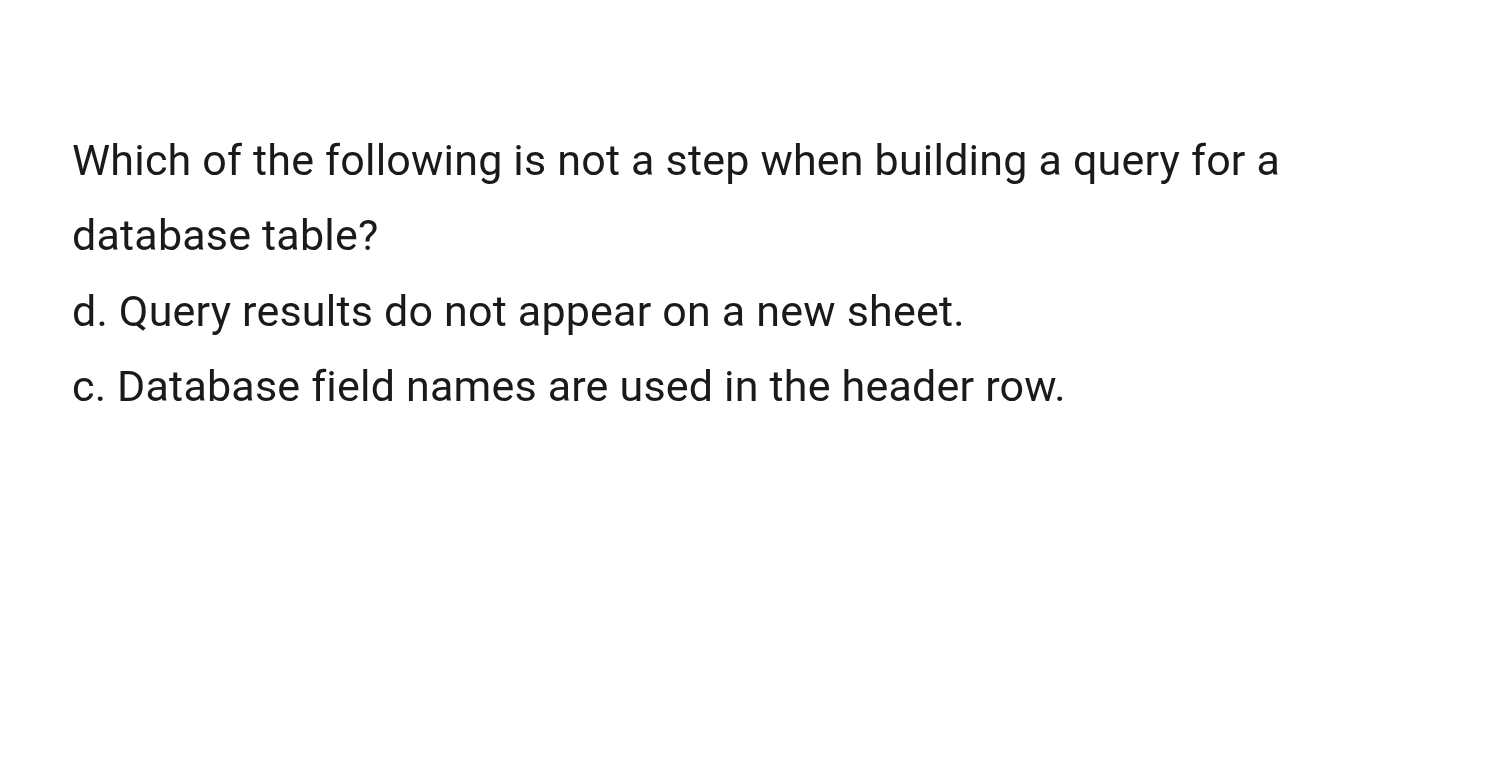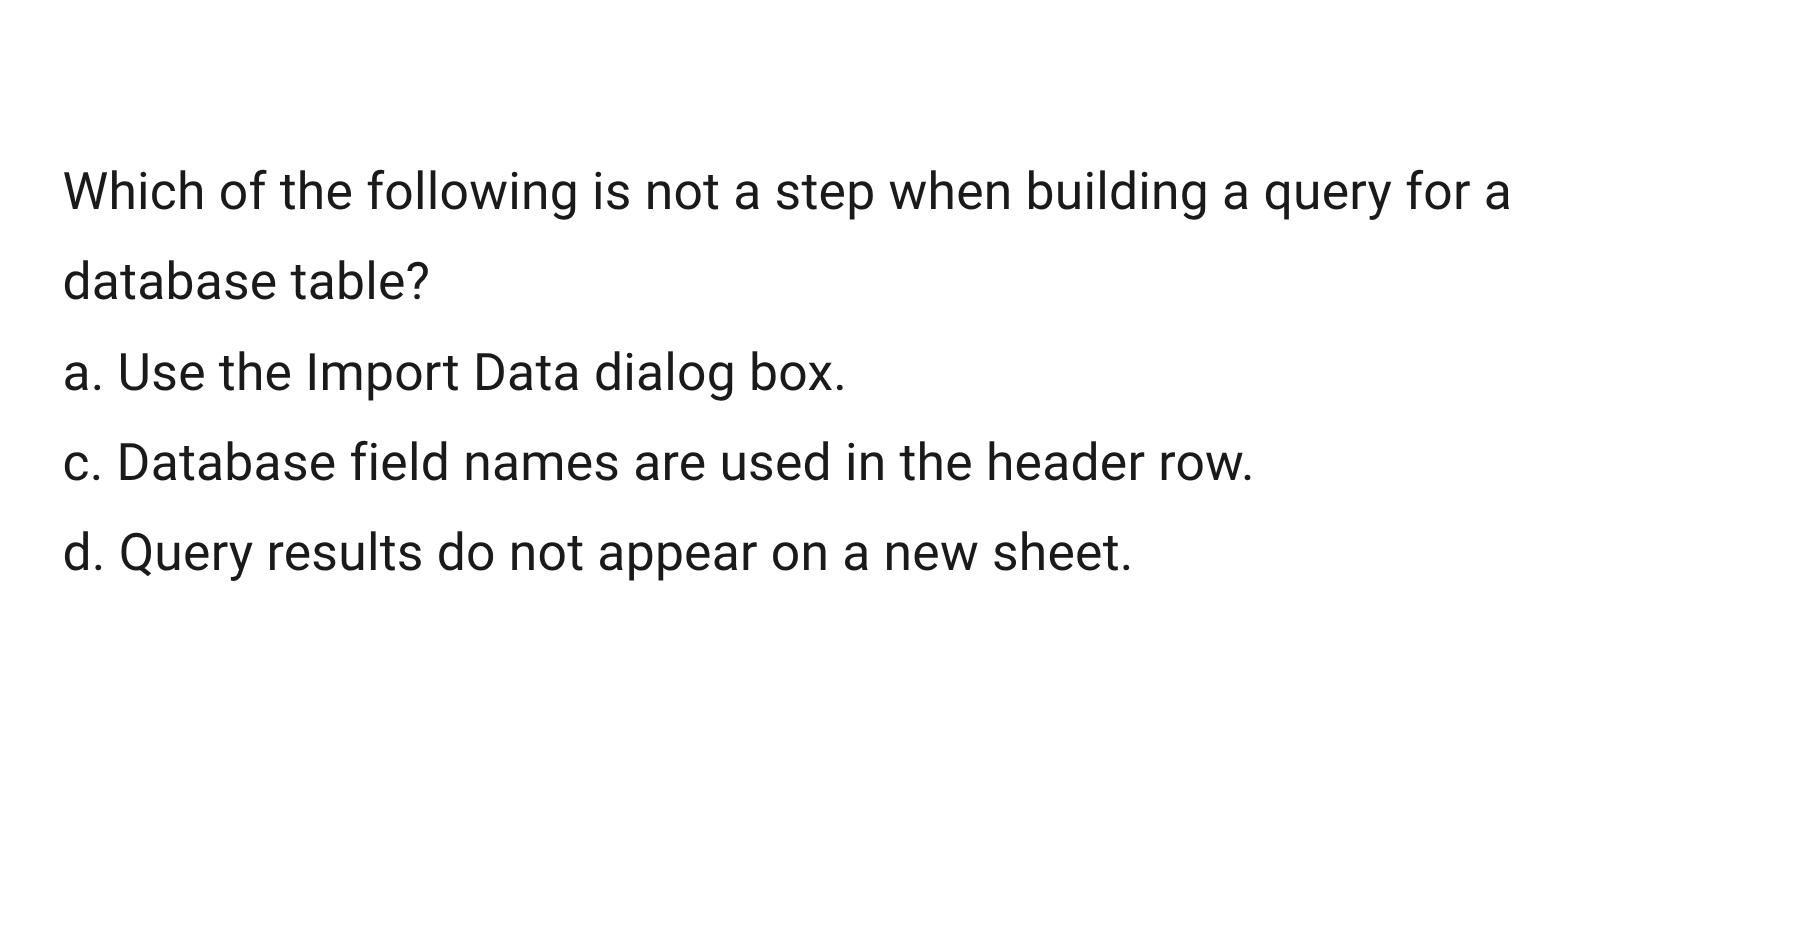--- a/index.html
+++ b/index.html
@@ -5,34 +5,33 @@
   html, body {
     margin: 0;
     padding: 0;
     width: 1500px;
     height: 776px;
     background: #ffffff;
     font-family: -apple-system, BlinkMacSystemFont, "Segoe UI", Roboto, Helvetica, Arial, sans-serif;
     color: #1a1a1a;
   }
   .content {
-    padding: 80px 76px 0 52px;
+    padding: 80px 76px 0 72px;
     font-size: 43px;
     line-height: 1.75;
     letter-spacing: 0.2px;
     font-weight: 400;
   }
   .question {
     margin-bottom: 0;
   }
   .option {
     margin: 0;
   }
 </style>
 </head>
 <body>
 
 <div class="content">
   <p class="question">Which of the following is not a step when building a query for a database table?</p>
-  <p class="option">a. Use the Import Data dialog box.</p>
+  <p class="option">d. Query results do not appear on a new sheet.</p>
   <p class="option">c. Database field names are used in the header row.</p>
-  <p class="option">d. Query results do not appear on a new sheet.</p>
 </div>
 
 </body></html>

